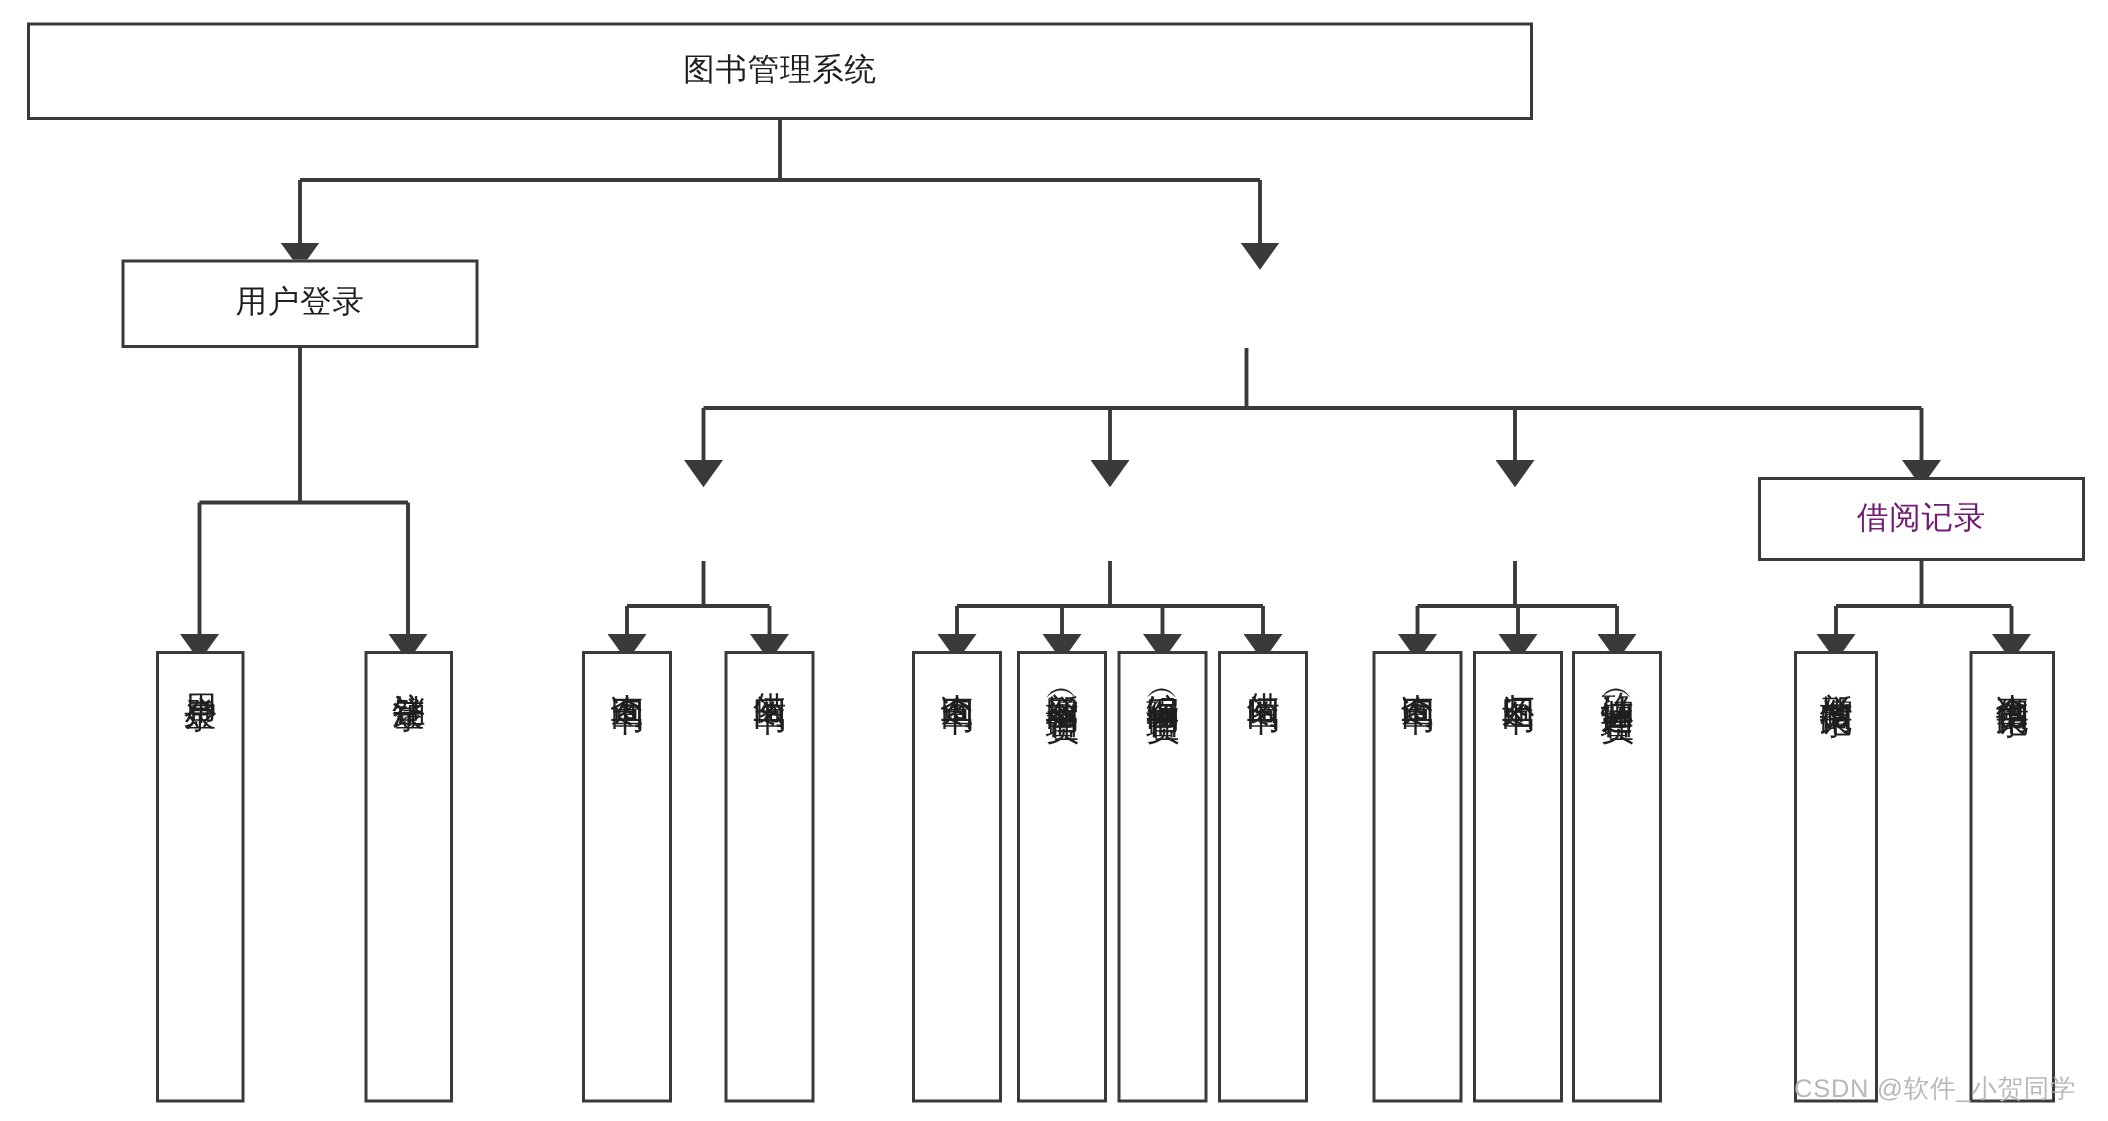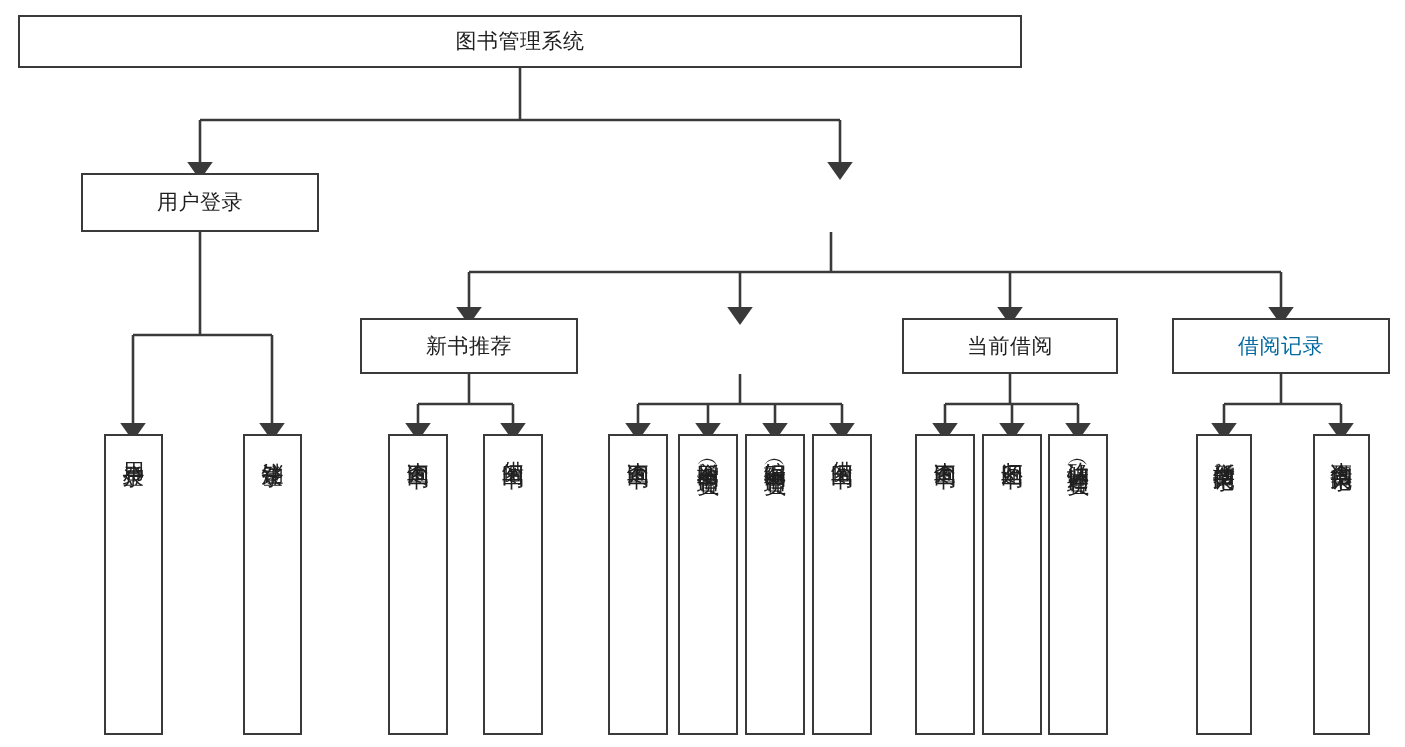--- a/index.html
+++ b/index.html
@@ -115,36 +115,30 @@
       <path d="M1012,404 L1012,431" marker-end="url(#arrow)"></path>
       <path d="M1078,404 L1078,431" marker-end="url(#arrow)"></path>
 
       <path d="M1281,374 L1281,404"></path>
       <path d="M1224,404 L1341,404"></path>
       <path d="M1224,404 L1224,431" marker-end="url(#arrow)"></path>
       <path d="M1341,404 L1341,431" marker-end="url(#arrow)"></path>
     </g>
   </svg>
 
-  <div class="node" style="left: 18px; top: 15px; width: 1004px; height: 53px; border-color: rgb(58, 58, 58); background: rgb(255, 255, 255);">
+  <div class="node" style="left: 18px; top: 15px; width: 1004px; height: 65px; border-color: rgb(58, 58, 58); background: rgb(255, 255, 255);">
     <span class="node-label" style="color: rgb(31, 31, 31);">图书管理系统</span>
   </div>
 
   <div class="node" style="left: 81px; top: 173px; width: 238px; height: 59px; border-color: rgb(58, 58, 58); background: rgb(255, 255, 255);">
     <span class="node-label" style="color: rgb(31, 31, 31);">用户登录</span>
   </div>
 
-  <div class="node" style="left: 360px; top: 318px; width: 218px; height: 56px; border-color: rgb(58, 58, 58); background: rgb(255, 255, 255);">
-    <span class="node-label" style="color: rgb(31, 31, 31);">新书推荐</span>
-  </div>
-  <div class="node" style="left: 902px; top: 318px; width: 216px; height: 56px; border-color: rgb(58, 58, 58); background: rgb(255, 255, 255);">
-    <span class="node-label" style="color: rgb(31, 31, 31);">当前借阅</span>
-  </div>
   <div class="node" style="left: 1172px; top: 318px; width: 218px; height: 56px; border-color: rgb(58, 58, 58); background: rgb(255, 255, 255);">
-    <span class="node-label" style="color: #0369a1;">借阅记录</span>
+    <span class="node-label" style="color: #701a75;">借阅记录</span>
   </div>
 
   <div class="node vertical" style="left: 104px; top: 434px; width: 59px; height: 301px; border-color: rgb(58, 58, 58); background: rgb(255, 255, 255);">
     <span class="node-label" style="color: rgb(31, 31, 31);">用户登录</span>
   </div>
   <div class="node vertical" style="left: 243px; top: 434px; width: 59px; height: 301px; border-color: rgb(58, 58, 58); background: rgb(255, 255, 255);">
     <span class="node-label" style="color: rgb(31, 31, 31);">注销登录</span>
   </div>
   <div class="node vertical" style="left: 388px; top: 434px; width: 60px; height: 301px; border-color: rgb(58, 58, 58); background: rgb(255, 255, 255);">
     <span class="node-label" style="color: rgb(31, 31, 31);">查询图书</span>
@@ -173,14 +167,15 @@
   <div class="node vertical" style="left: 1048px; top: 434px; width: 60px; height: 301px; border-color: rgb(58, 58, 58); background: rgb(255, 255, 255);">
     <span class="node-label" style="color: rgb(31, 31, 31);">确认归还（管理员）</span>
   </div>
   <div class="node vertical" style="left: 1196px; top: 434px; width: 56px; height: 301px; border-color: rgb(58, 58, 58); background: rgb(255, 255, 255);">
     <span class="node-label" style="color: rgb(31, 31, 31);">新增借阅记录</span>
   </div>
   <div class="node vertical" style="left: 1313px; top: 434px; width: 57px; height: 301px; border-color: rgb(58, 58, 58); background: rgb(255, 255, 255);">
     <span class="node-label" style="color: rgb(31, 31, 31);">查询借阅记录</span>
   </div>
 
+  <div class="watermark" style="left: 1196px; top: 714px; color: rgb(184, 184, 184);">CSDN @软件_小贺同学</div>
 
 </div>
 
 </body></html>

